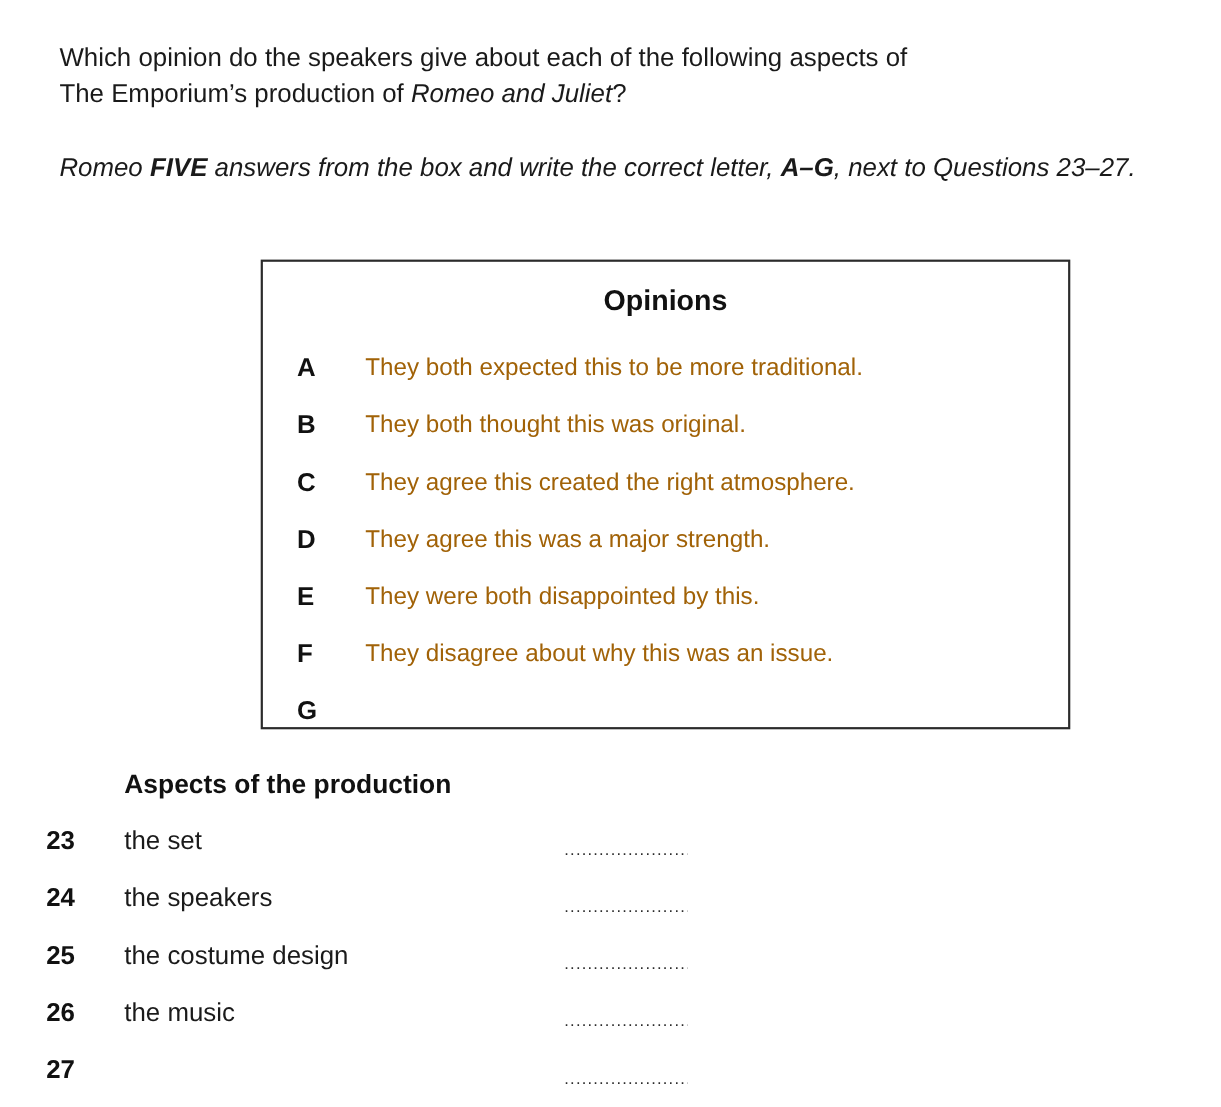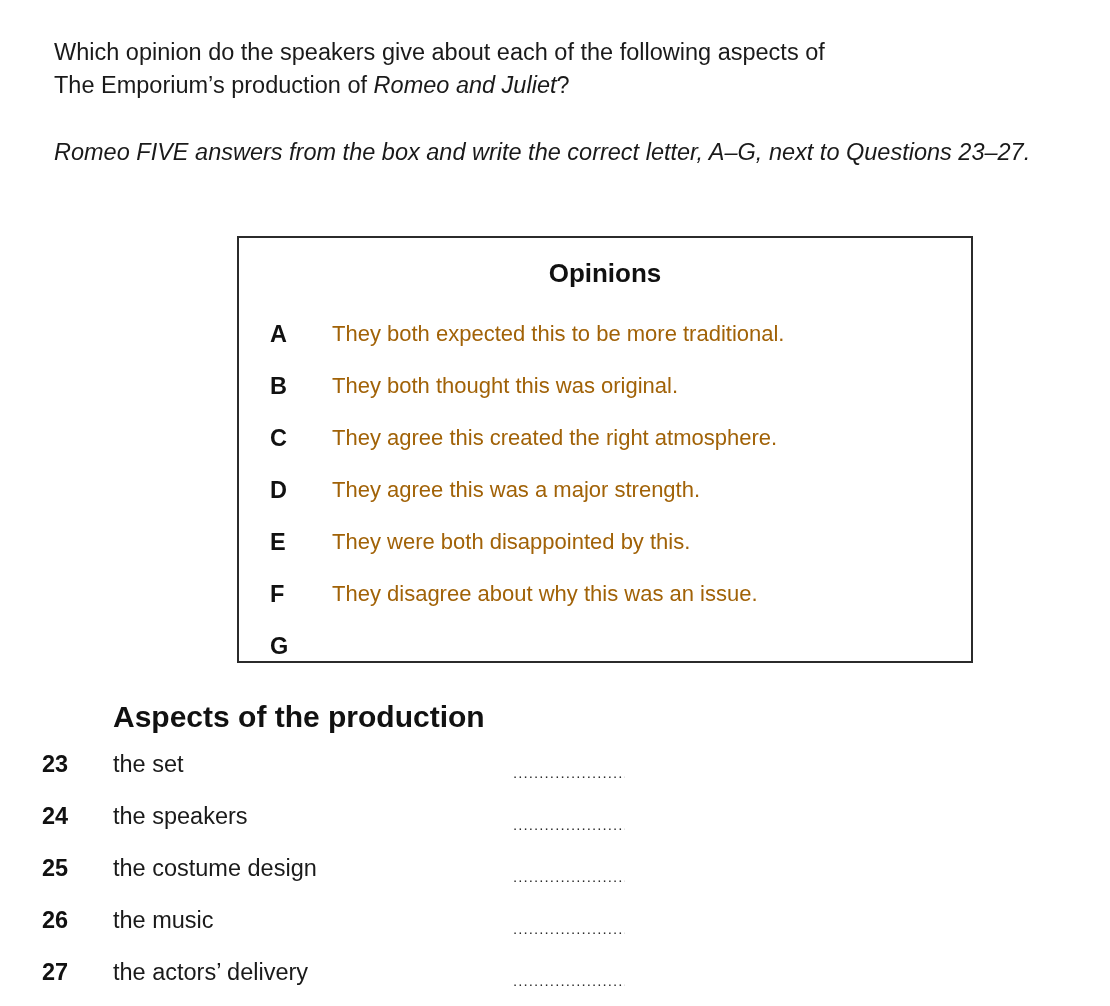--- a/index.html
+++ b/index.html
@@ -39,21 +39,21 @@
   .instruction {
     position: absolute;
     left: 54px;
     top: 136px;
     width: 980px;
     font-size: 23.5px;
     line-height: 33px;
     font-style: italic;
     color: #1a1a1a;
   }
-  .instruction b { font-weight: normal; font-style: italic; }
+  .instruction b { font-weight: bold; font-style: italic; }
 
   
   .opinions-box {
     position: absolute;
     left: 237px;
     top: 236px;
     width: 736px;
     height: 427px;
     border: 2px solid #2b2b2b;
     box-sizing: border-box;
@@ -95,21 +95,21 @@
     font-size: 22px;
     color: #a16207;
     white-space: nowrap;
   }
 
   
   .aspects-heading {
     position: absolute;
     left: 113px;
     top: 700px;
-    font-size: 30px;
+    font-size: 24px;
     font-weight: bold;
     color: #111111;
   }
 
   
   .q-list {
     position: absolute;
     left: 0;
     top: 750px;
     width: 1110px;
@@ -225,19 +225,18 @@
     </div>
 
     <div class="q-row">
       <span class="q-num">26</span>
       <span class="q-label">the music</span>
       <span class="q-answer-line">......................</span>
     </div>
 
     <div class="q-row">
       <span class="q-num">27</span>
-      <span class="q-label">the actors’ delivery</span>
       <span class="q-answer-line">......................</span>
     </div>
 
   </div>
 
 </div>
 
 </body></html>

